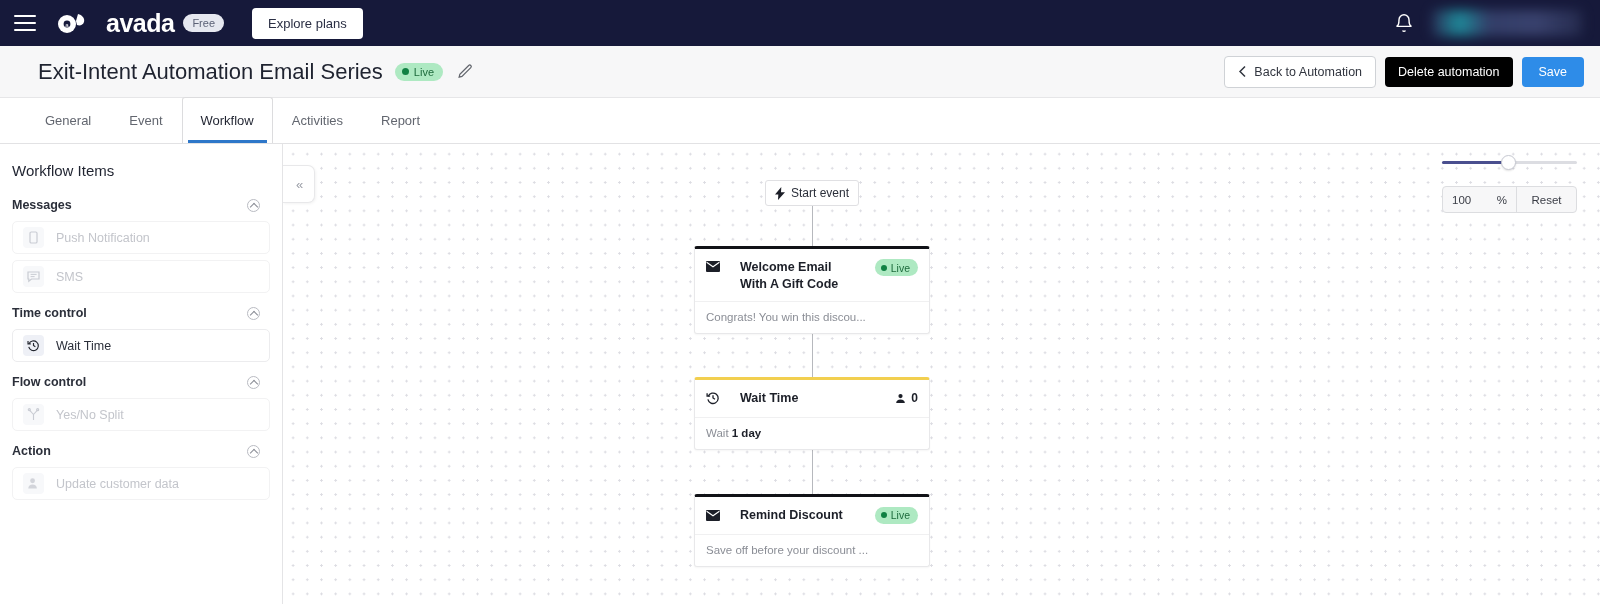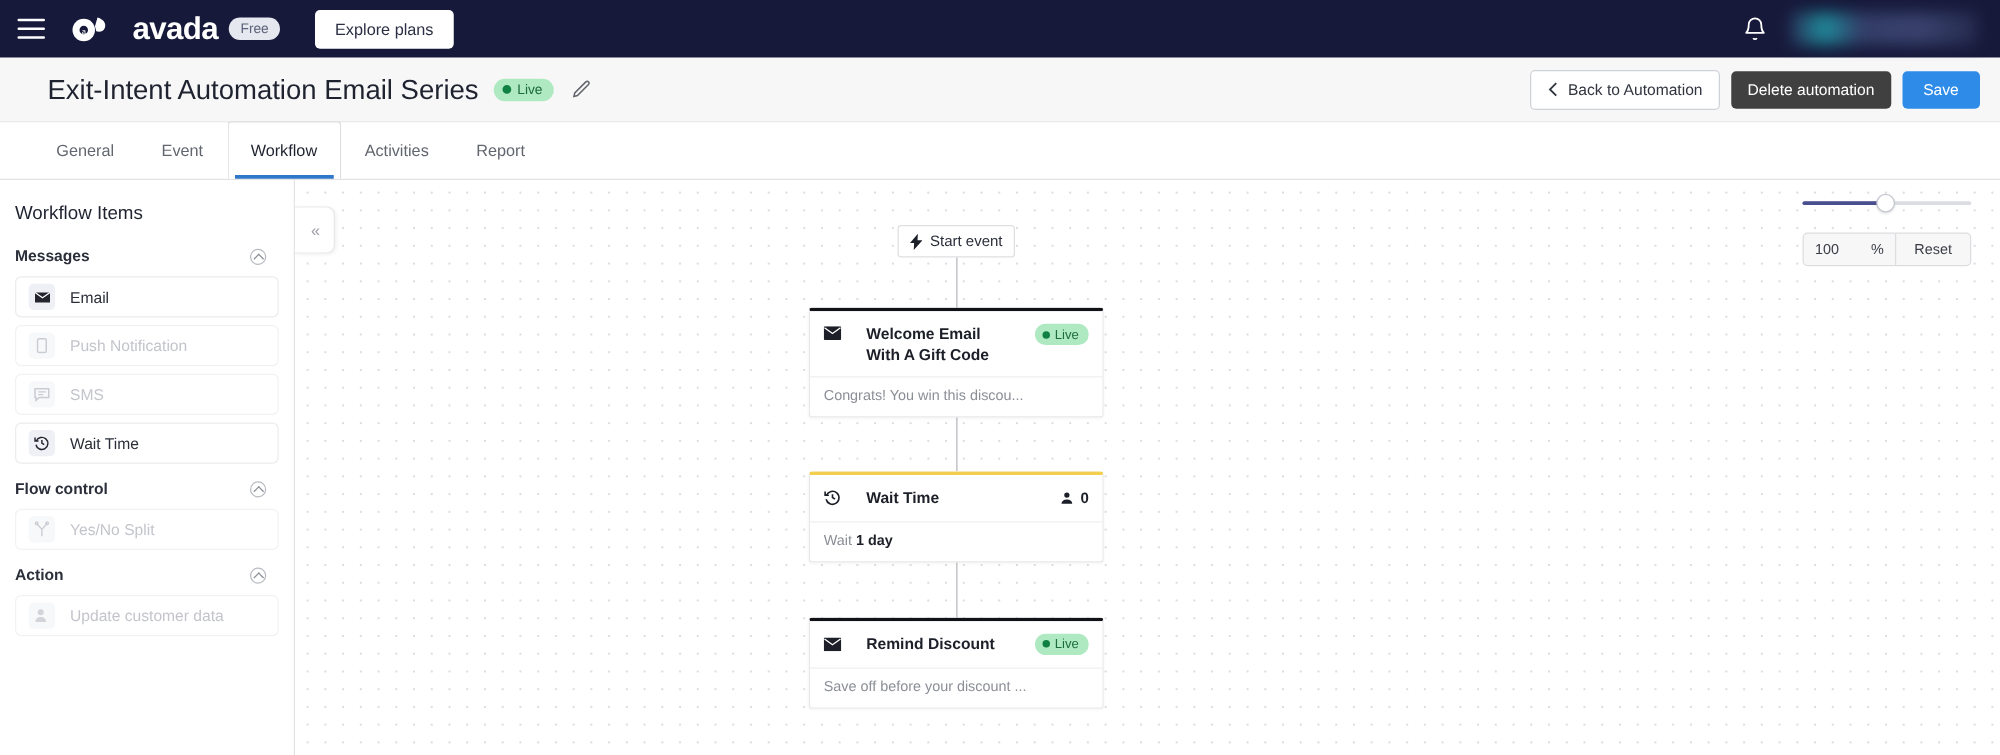--- a/index.html
+++ b/index.html
@@ -51,21 +51,21 @@
   .live-badge {
     margin-left: 12px; background:#aee9c2; color:#1d6b3c;
     font-size: 11px; border-radius: 11px; padding: 3px 9px 3px 7px;
     display:inline-flex; align-items:center; gap:5px; font-weight:500;
   }
   .live-dot { width:7px;height:7px;border-radius:50%;background:#108043; display:inline-block;}
   .pencil { margin-left: 14px; width:17px; height:17px; cursor:pointer; opacity:.8;}
   .header-actions { margin-left:auto; display:flex; align-items:center; gap:9px; }
   .btn { font-size:12.5px; border-radius:4px; cursor:pointer; font-family:inherit; border:none; padding: 8px 13px; }
   .btn-back { background:#fff; border:1px solid #cfd2d6; color:#31353f; display:flex; align-items:center; gap:7px; }
-  .btn-delete { background:#404040; color:#fff; }
+  .btn-delete { background:#000000; color:#fff; }
   .btn-save { background:#2e8ce8; color:#fff; padding: 8px 17px;}
 
   
   .tabsbar { height: 46px; background:#fff; border-bottom:1px solid #e2e2e4; display:flex; align-items:flex-end; padding-left: 26px; }
   .tab {
     font-size:13px; color:#62666f; padding: 13px 18px 14px;
     cursor:pointer; position:relative; background:transparent; border:1px solid transparent;
   }
   .tab.active {
     color:#1f2330; background:#fff;
@@ -74,21 +74,21 @@
   }
   .tab.active::after {
     content:''; position:absolute; left:5px; right:5px; bottom:0; height:3px; background:#2e77c9;
   }
 
   
   .main { display:flex; height: 460px; }
 
   
   .sidebar {
-    width: 236px; background:#fff; border-right:1px solid #e4e4e6;
+    width: 283px; background:#fff; border-right:1px solid #e4e4e6;
     padding: 18px 12px 0 12px; flex-shrink:0; overflow:hidden;
   }
   .sb-title { font-size:15px; color:#1f2330; font-weight:500; padding: 0 0 12px 0; }
   .sb-group-head {
     display:flex; align-items:center; justify-content:space-between;
     font-size: 12.5px; color:#2b2f3a; font-weight:600;
     padding: 7px 10px 9px 0;
   }
   .circ-chevron { width:13px;height:13px; border:1px solid #b9bbc2; border-radius:50%; position:relative; cursor:pointer; flex-shrink:0;}
   .circ-chevron::before {
@@ -227,47 +227,42 @@
 
 <div class="main">
 
   <div class="sidebar">
     <div class="sb-title">Workflow Items</div>
 
     <div class="sb-group-head">
       <span>Messages</span>
       <span class="circ-chevron"></span>
     </div>
-    <div class="sb-item">
-      <span class="sb-icon">
-        <svg width="12" height="10" viewBox="0 0 12 10" fill="#23262f">
-            <path d="M0 1h12v8H0z" fill="#23262f"></path>
-            <path d="M0 1l6 4.2L12 1" stroke="#fff" stroke-width="1" fill="none"></path>
-          </svg>
-      </span>
-      <span>Email</span>
-    </div>
     <div class="sb-item disabled">
       <span class="sb-icon">
         <svg width="9" height="13" viewBox="0 0 9 13" fill="none" stroke="#c9ccd3" stroke-width="1.2">
             <rect x="1" y="1" width="7" height="11" rx="1.3"></rect>
           </svg>
       </span>
       <span>Push Notification</span>
     </div>
     <div class="sb-item disabled">
       <span class="sb-icon">
         <svg width="13" height="12" viewBox="0 0 13 12" fill="none" stroke="#c9ccd3" stroke-width="1.2">
             <path d="M1 1h11v7H4.5L1.8 10.3V8H1z"></path>
             <path d="M3.6 3.4h6M3.6 5.6h4" stroke-width="1"></path>
           </svg>
       </span>
       <span>SMS</span>
     </div>
 
+    <div class="sb-group-head">
+      <span>Time control</span>
+      <span class="circ-chevron"></span>
+    </div>
     <div class="sb-item">
       <span class="sb-icon">
         <svg width="13" height="13" viewBox="0 0 14 14" fill="none" stroke="#23262f" stroke-width="1.25">
           <path d="M2.2 5.2A5.2 5.2 0 1 1 1.9 8.4"></path>
             <path d="M1.1 2.2v3h3"></path>
             <path d="M7 4.3V7l2 1.3"></path>
         </svg>
       </span>
       <span>Wait Time</span>
     </div>

